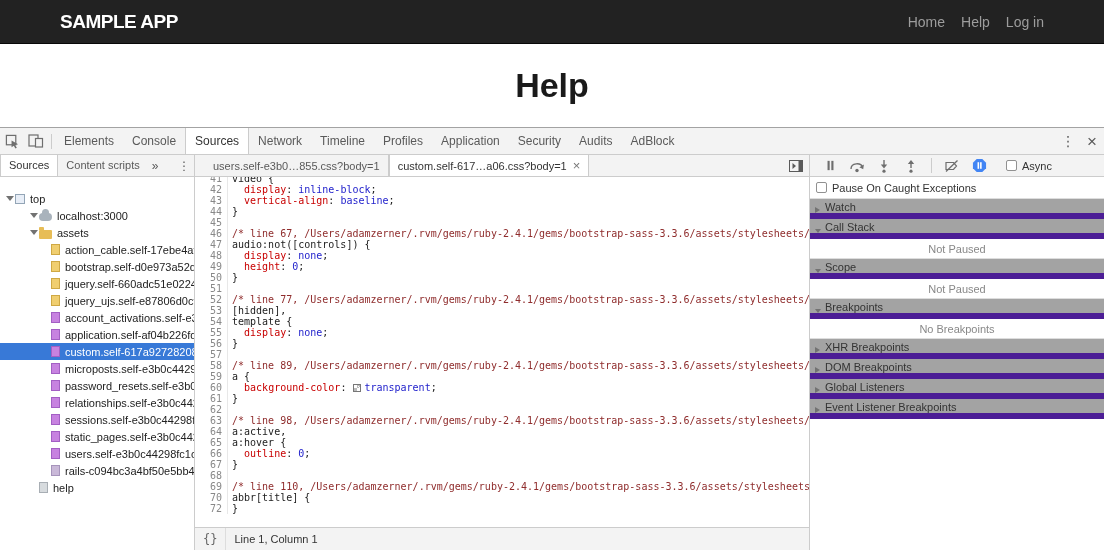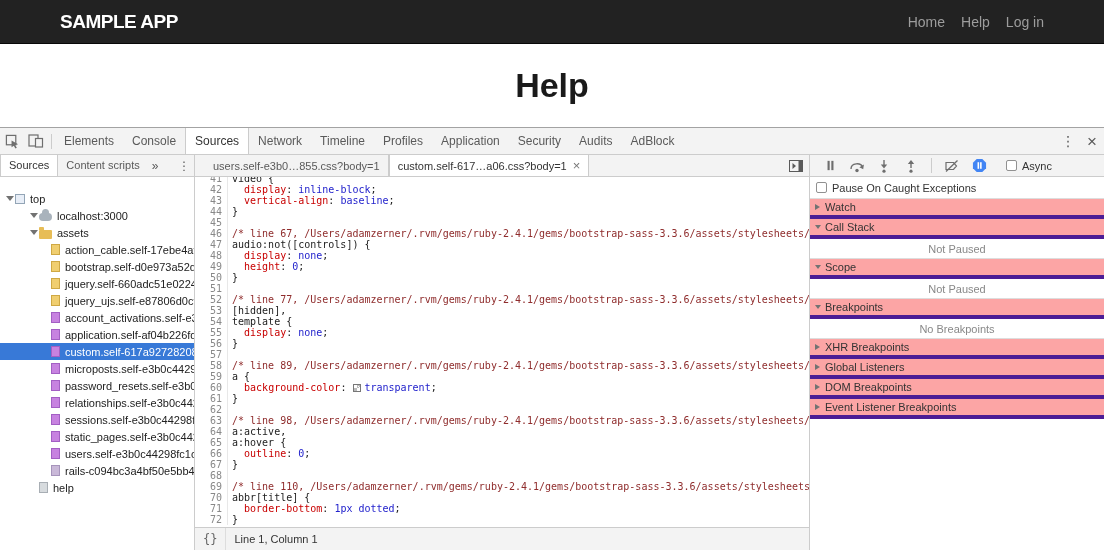--- a/index.html
+++ b/index.html
@@ -80,21 +80,21 @@
   .swatch{display:inline-block;width:8px;height:8px;border:1px solid #777;margin:0 3px -1px 1px;
     background-image:linear-gradient(45deg,#bbb 25%,transparent 25%,transparent 75%,#bbb 75%),linear-gradient(45deg,#bbb 25%,#fff 25%,#fff 75%,#bbb 75%);
     background-size:6px 6px;background-position:0 0,3px 3px}
   .status-bar{height:23px;flex:none;background:#f3f3f3;border-top:1px solid #ccc;display:flex;align-items:center;font-size:11px;color:#333}
   .pp-icon{font-family:"DejaVu Sans Mono",monospace;color:#666;font-size:12px;padding:0 8px;height:100%;display:flex;align-items:center;border-right:1px solid #ddd;cursor:pointer}
   .status-text{padding-left:8px}
 
   
   .debugger{flex:1;min-width:0;background:#fff;overflow:hidden;display:flex;flex-direction:column}
   .pause-caught{height:22px;flex:none;display:flex;align-items:center;padding-left:6px;font-size:11px;color:#333;border-bottom:1px solid #ddd}
-  .sec-h{height:20px;flex:none;background:#fca5a5;border-bottom:4px solid #4c1d95;display:flex;align-items:center;padding-left:5px;font-size:11px;color:#333;cursor:default}
+  .sec-h{height:20px;flex:none;background:#a3a3a3;border-bottom:6px solid #4c1d95;display:flex;align-items:flex-end;padding-left:5px;font-size:11px;color:#333;cursor:default}
   .sec-c{height:20px;flex:none;background:#fff;border-bottom:1px solid #ddd;display:flex;align-items:center;justify-content:center;font-size:11px;color:#888}
 </style>
 </head>
 <body>
 
 <div class="site-header">
   <span class="brand">SAMPLE APP</span>
   <div class="site-nav">
       <a class="nav-link">Home</a>
       <a class="nav-link">Help</a>
@@ -345,21 +345,20 @@
             <div class="cl"><span class="ln">61</span><span class="lc"><span class="tk-plain">}</span></span></div>
             <div class="cl"><span class="ln">62</span><span class="lc"></span></div>
             <div class="cl"><span class="ln">63</span><span class="lc"><span class="tk-comment">/* line 98, /Users/adamzerner/.rvm/gems/ruby-2.4.1/gems/bootstrap-sass-3.3.6/assets/stylesheets/bootstr</span></span></div>
             <div class="cl"><span class="ln">64</span><span class="lc"><span class="tk-sel">a:active,</span></span></div>
             <div class="cl"><span class="ln">65</span><span class="lc"><span class="tk-sel">a:hover {</span></span></div>
             <div class="cl"><span class="ln">66</span><span class="lc"><span class="tk-plain">  </span><span class="tk-prop">outline</span><span class="tk-plain">: </span><span class="tk-val">0</span><span class="tk-plain">;</span></span></div>
             <div class="cl"><span class="ln">67</span><span class="lc"><span class="tk-plain">}</span></span></div>
             <div class="cl"><span class="ln">68</span><span class="lc"></span></div>
             <div class="cl"><span class="ln">69</span><span class="lc"><span class="tk-comment">/* line 110, /Users/adamzerner/.rvm/gems/ruby-2.4.1/gems/bootstrap-sass-3.3.6/assets/stylesheets/boots</span></span></div>
             <div class="cl"><span class="ln">70</span><span class="lc"><span class="tk-sel">abbr[title] {</span></span></div>
-            <div class="cl"><span class="ln">71</span><span class="lc"><span class="tk-plain">  </span><span class="tk-prop">border-bottom</span><span class="tk-plain">: </span><span class="tk-val">1px dotted</span><span class="tk-plain">;</span></span></div>
             <div class="cl"><span class="ln">72</span><span class="lc"><span class="tk-plain">}</span></span></div>
           </div>
       </div>
       <div class="status-bar">
         <span class="pp-icon">{}</span>
         <span class="status-text">Line 1, Column 1</span>
       </div>
     </div>
 
     <div class="debugger">
@@ -386,25 +385,25 @@
             <span class="tri-d"></span>
             <span class="sec-label">Breakpoints</span>
           </div>
           <div class="sec-c">No Breakpoints</div>
           <div class="sec-h">
             <span class="tri-r"></span>
             <span class="sec-label">XHR Breakpoints</span>
           </div>
           <div class="sec-h">
             <span class="tri-r"></span>
+            <span class="sec-label">DOM Breakpoints</span>
+          </div>
+          <div class="sec-h">
+            <span class="tri-r"></span>
             <span class="sec-label">Global Listeners</span>
-          </div>
-          <div class="sec-h">
-            <span class="tri-r"></span>
-            <span class="sec-label">DOM Breakpoints</span>
           </div>
           <div class="sec-h">
             <span class="tri-r"></span>
             <span class="sec-label">Event Listener Breakpoints</span>
           </div>
         </div>
     </div>
 
   </div>
 </div>

